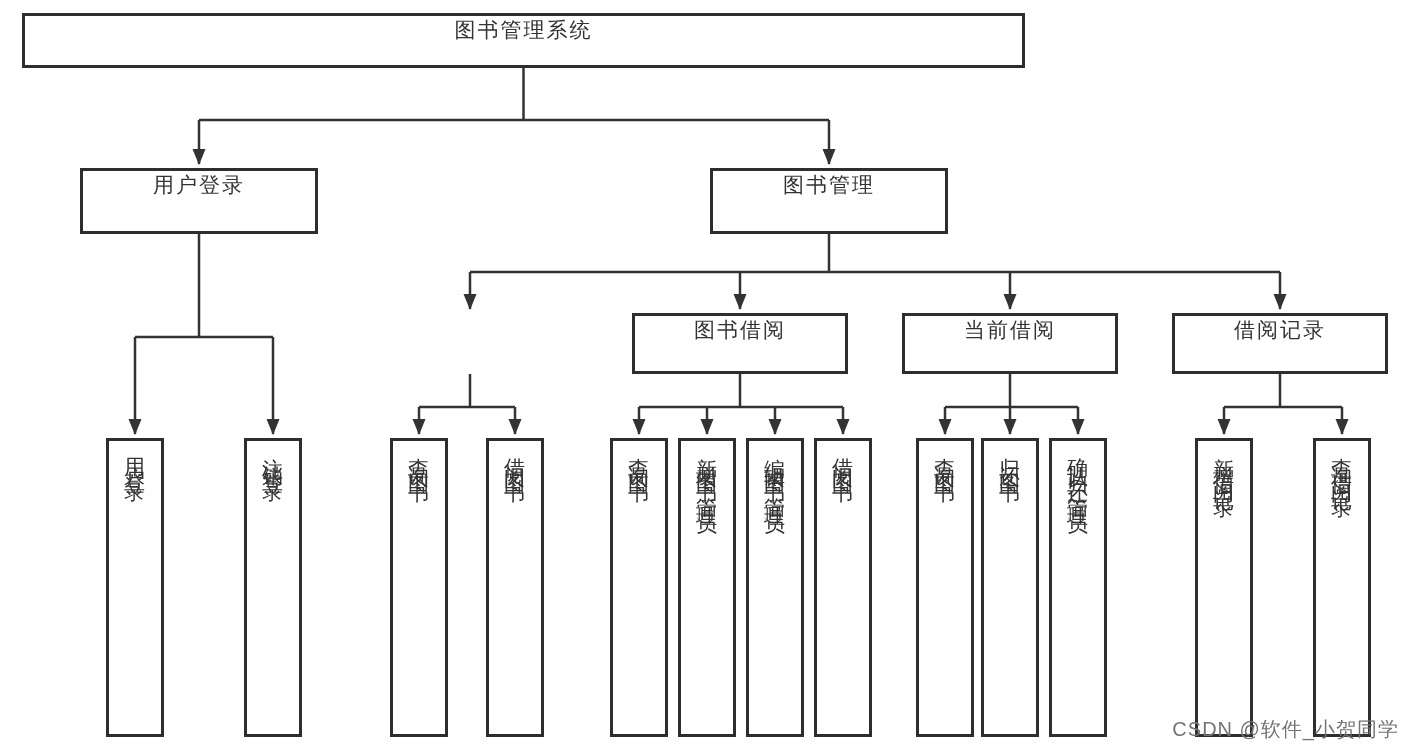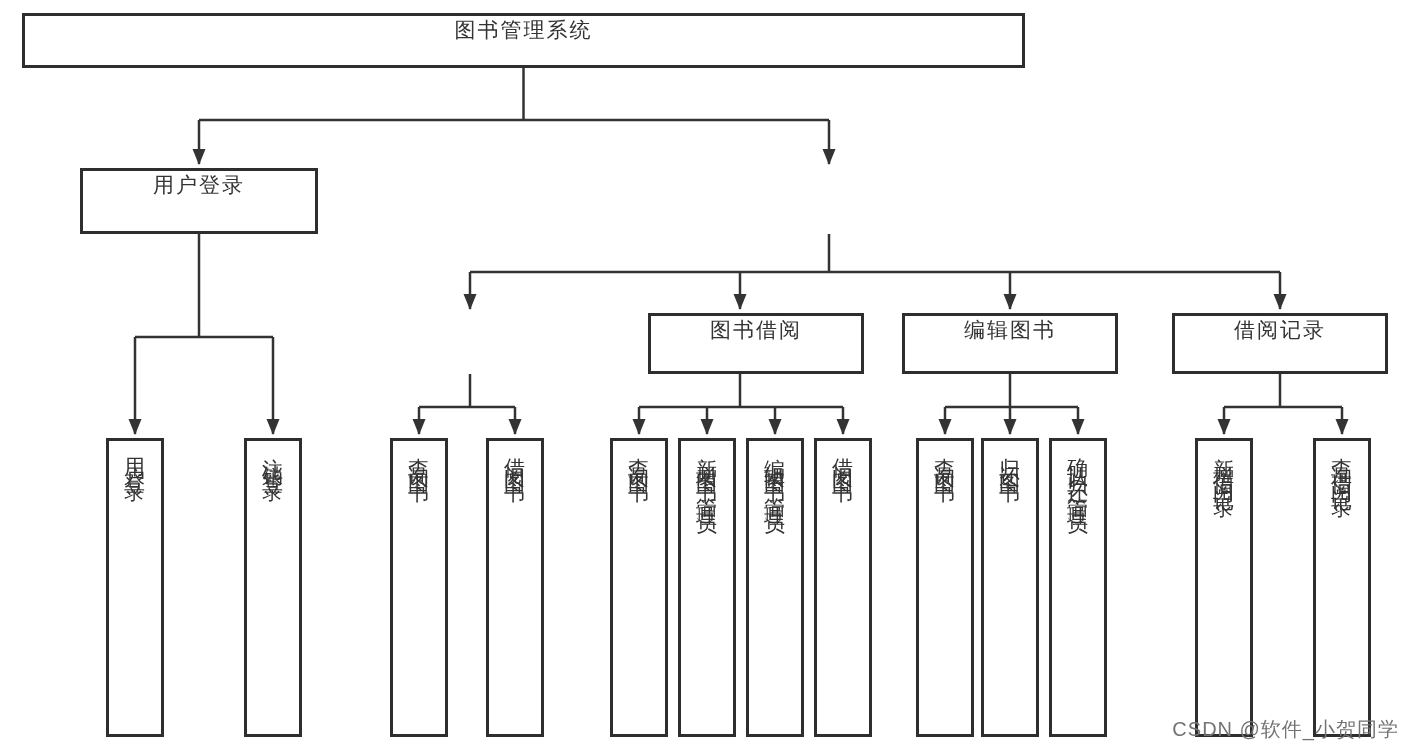--- a/index.html
+++ b/index.html
@@ -108,26 +108,29 @@
     </g>
   </svg>
 
   <div class="box" style="left:22px;top:13px;width:1003px;height:55px;">
     <span class="hlabel">图书管理系统</span>
   </div>
 
   <div class="box" style="left:80px;top:168px;width:238px;height:66px;">
     <span class="hlabel">用户登录</span>
   </div>
+  <div class="box" style="left:710px;top:168px;width:238px;height:66px;">
+    <span class="hlabel">图书管理</span>
+  </div>
 
-  <div class="box lvl3" style="left:632px;margin-left:16px;">
+  <div class="box lvl3" style="left:632px;">
     <span class="hlabel">图书借阅</span>
   </div>
   <div class="box lvl3" style="left:902px;">
-    <span class="hlabel">编辑图书</span>
+    <span class="hlabel">当前借阅</span>
   </div>
   <div class="box lvl3" style="left:1172px;">
     <span class="hlabel">借阅记录</span>
   </div>
 
   <div class="box leaf" style="left:106px;">
     <span class="vtext">用户登录</span>
   </div>
   <div class="box leaf" style="left:244px;">
     <span class="vtext">注销登录</span>

